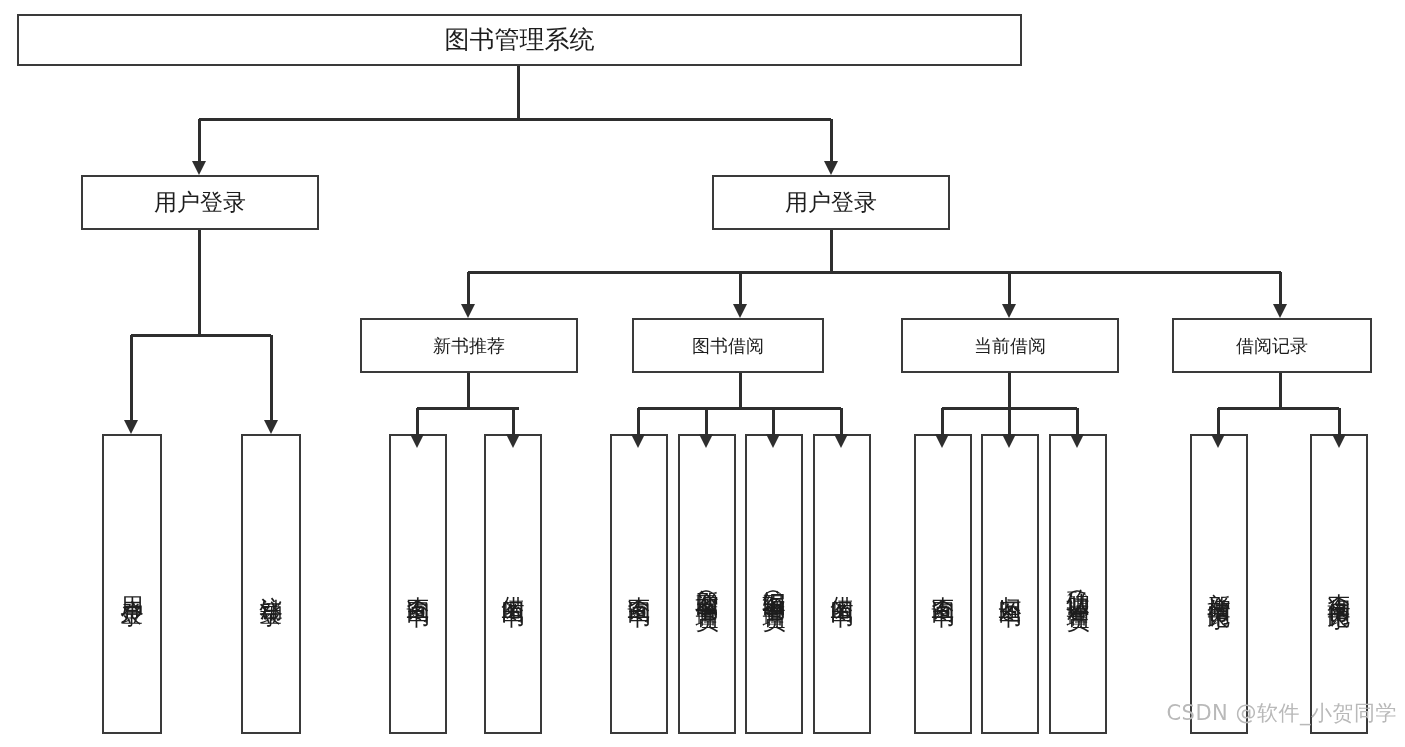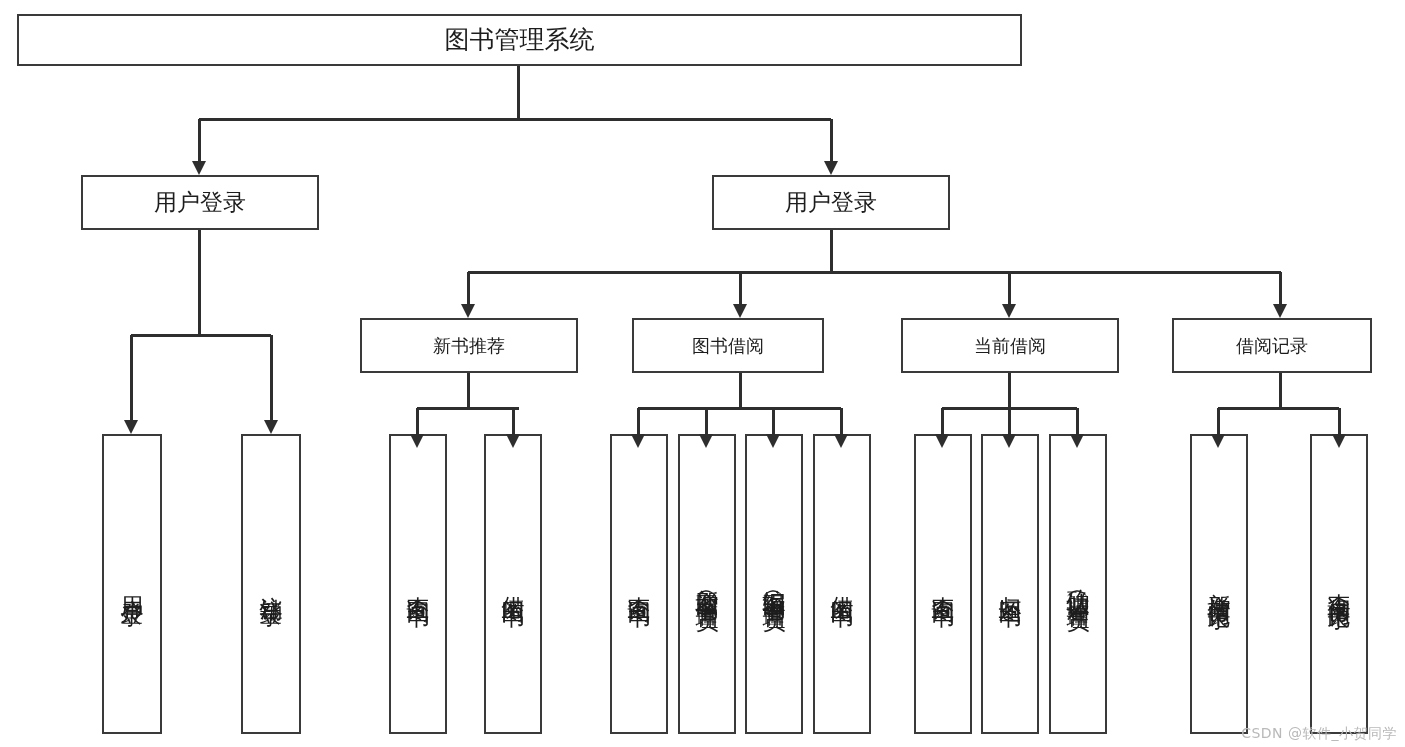--- a/index.html
+++ b/index.html
@@ -60,22 +60,22 @@
     width: 0;
     height: 0;
     border-left: 7px solid transparent;
     border-right: 7px solid transparent;
     border-top: 14px solid #2e2e2e;
   }
   
   #watermark {
     position: absolute;
     right: 8px;
-    bottom: 4px;
-    font-size: 14px;
+    bottom: 20px;
+    font-size: 21px;
     color: #b9b9b9;
     white-space: nowrap;
     letter-spacing: 0.5px;
     pointer-events: none;
     margin-left: 47px;
   }
 </style>
 </head>
 <body>
 

